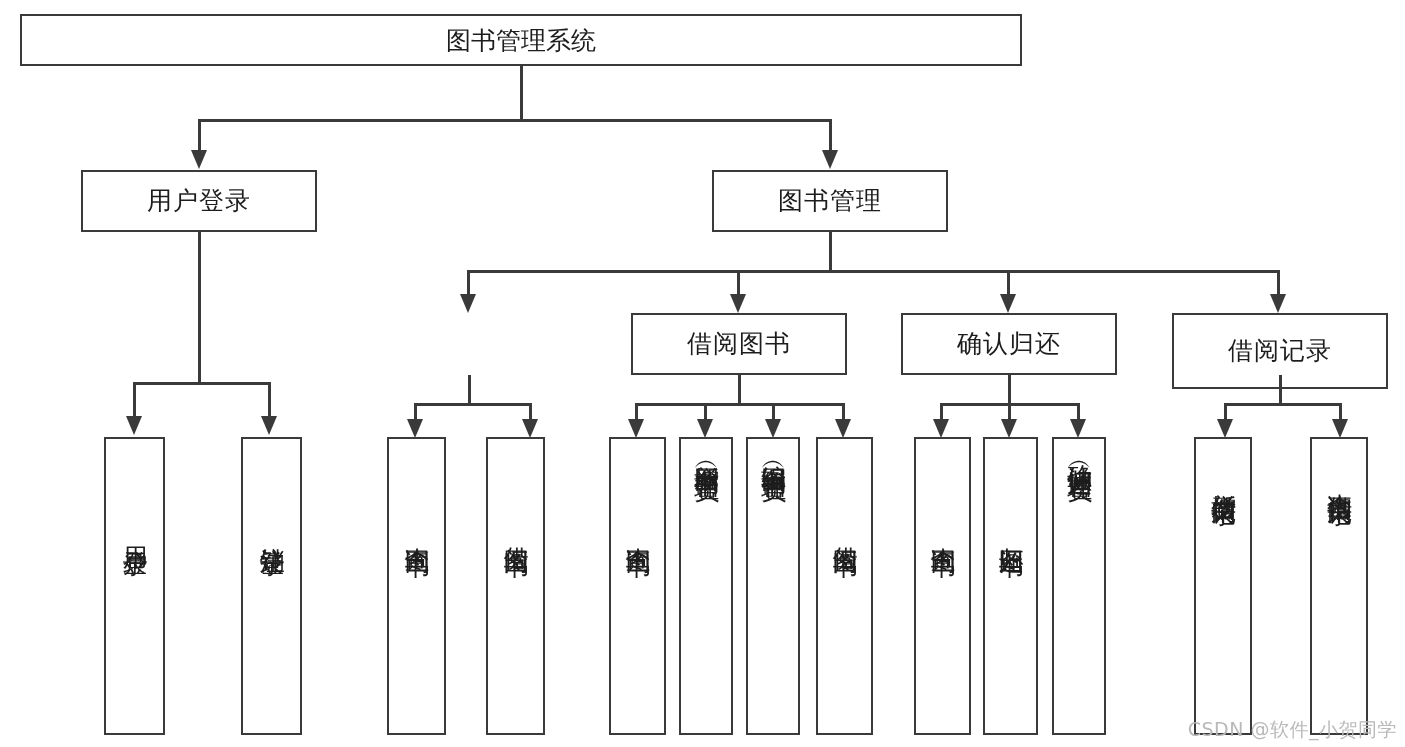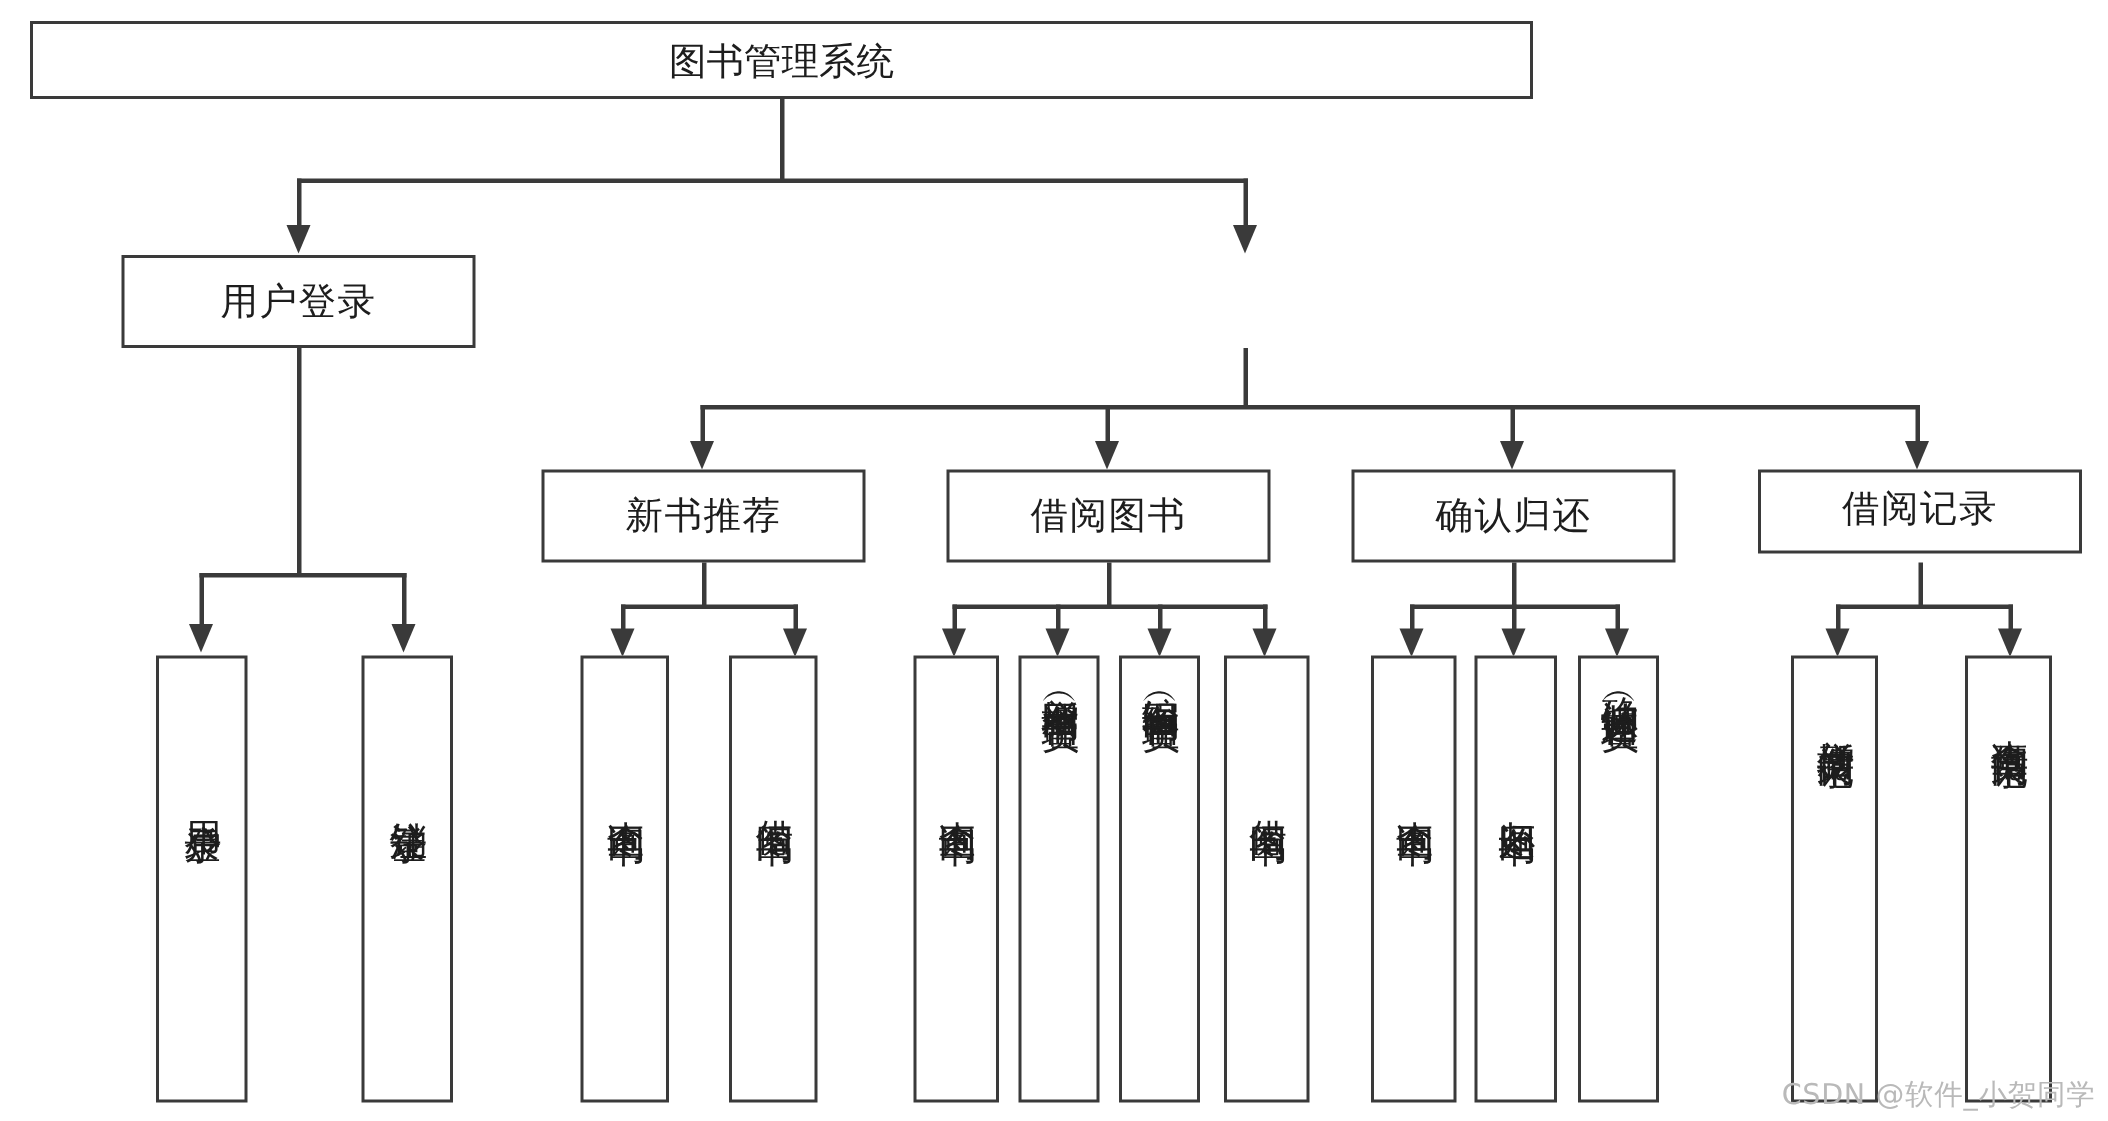--- a/index.html
+++ b/index.html
@@ -96,50 +96,50 @@
 
   <div class="vline" style="left:520px; top:66px; width:3px; height:55px;"></div>
   <div class="hline" style="left:198px; top:119px; width:634px; height:3px;"></div>
   <div class="vline" style="left:198px; top:119px; width:3px; height:33px;"></div>
   <div class="arrow" style="left:191px; top:150px;"></div>
   <div class="vline" style="left:829px; top:119px; width:3px; height:33px;"></div>
   <div class="arrow" style="left:822px; top:150px;"></div>
 
   <div class="node horiz" style="left:81px; top:170px; width:236px; height:62px;">
     <span>用户登录</span>
+  </div>
+  <div class="node horiz" style="left:712px; top:170px; width:236px; height:62px;">
+    <span>图书管理</span>
   </div>
 
   <div class="vline" style="left:198px; top:232px; width:3px; height:152px;"></div>
   <div class="hline" style="left:133px; top:382px; width:138px; height:3px;"></div>
   <div class="vline" style="left:133px; top:382px; width:3px; height:36px;"></div>
   <div class="arrow" style="left:126px; top:416px;"></div>
   <div class="vline" style="left:268px; top:382px; width:3px; height:36px;"></div>
   <div class="arrow" style="left:261px; top:416px;"></div>
 
   <div class="vline" style="left:829px; top:232px; width:3px; height:40px;"></div>
   <div class="hline" style="left:467px; top:270px; width:812px; height:3px;"></div>
   <div class="vline" style="left:467px; top:270px; width:3px; height:26px;"></div>
   <div class="arrow" style="left:460px; top:294px;"></div>
   <div class="vline" style="left:737px; top:270px; width:3px; height:26px;"></div>
   <div class="arrow" style="left:730px; top:294px;"></div>
   <div class="vline" style="left:1007px; top:270px; width:3px; height:26px;"></div>
   <div class="arrow" style="left:1000px; top:294px;"></div>
   <div class="vline" style="left:1277px; top:270px; width:3px; height:26px;"></div>
   <div class="arrow" style="left:1270px; top:294px;"></div>
 
-  <div class="node horiz" style="left:361px; top:313px; width:216px; height:62px;">
-    <span>新书推荐</span>
-  </div>
   <div class="node horiz" style="left:631px; top:313px; width:216px; height:62px;">
     <span>借阅图书</span>
   </div>
   <div class="node horiz" style="left:901px; top:313px; width:216px; height:62px;">
     <span>确认归还</span>
   </div>
-  <div class="node horiz" style="left:1172px; top:313px; width:216px; height:56px;font-family:Liberation Mono, monospace;">
+  <div class="node horiz" style="left:1172px; top:313px; width:216px; height:76px;">
     <span>借阅记录</span>
   </div>
 
   <div class="vline" style="left:468px; top:375px; width:3px; height:30px;"></div>
   <div class="hline" style="left:414px; top:403px; width:118px; height:3px;"></div>
   <div class="vline" style="left:414px; top:403px; width:3px; height:18px;"></div>
   <div class="arrow" style="left:407px; top:419px;"></div>
   <div class="vline" style="left:529px; top:403px; width:3px; height:18px;"></div>
   <div class="arrow" style="left:522px; top:419px;"></div>
 

